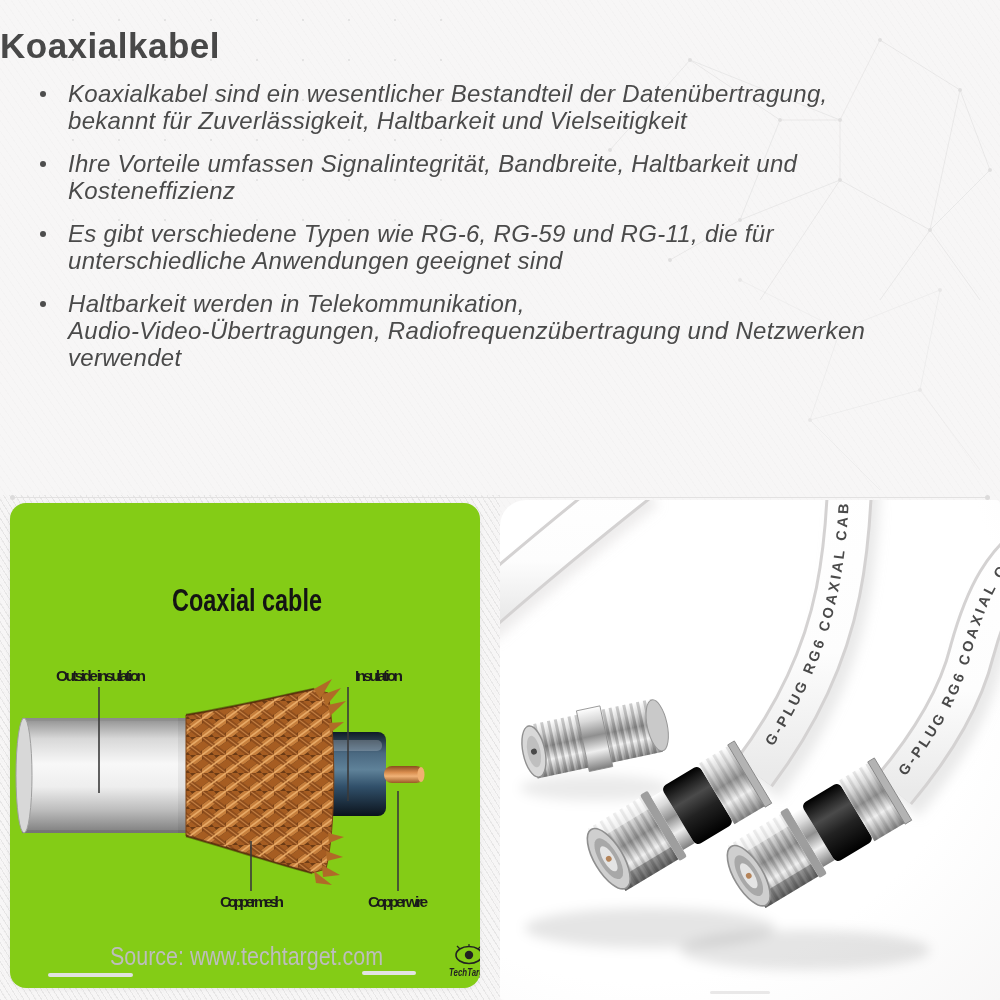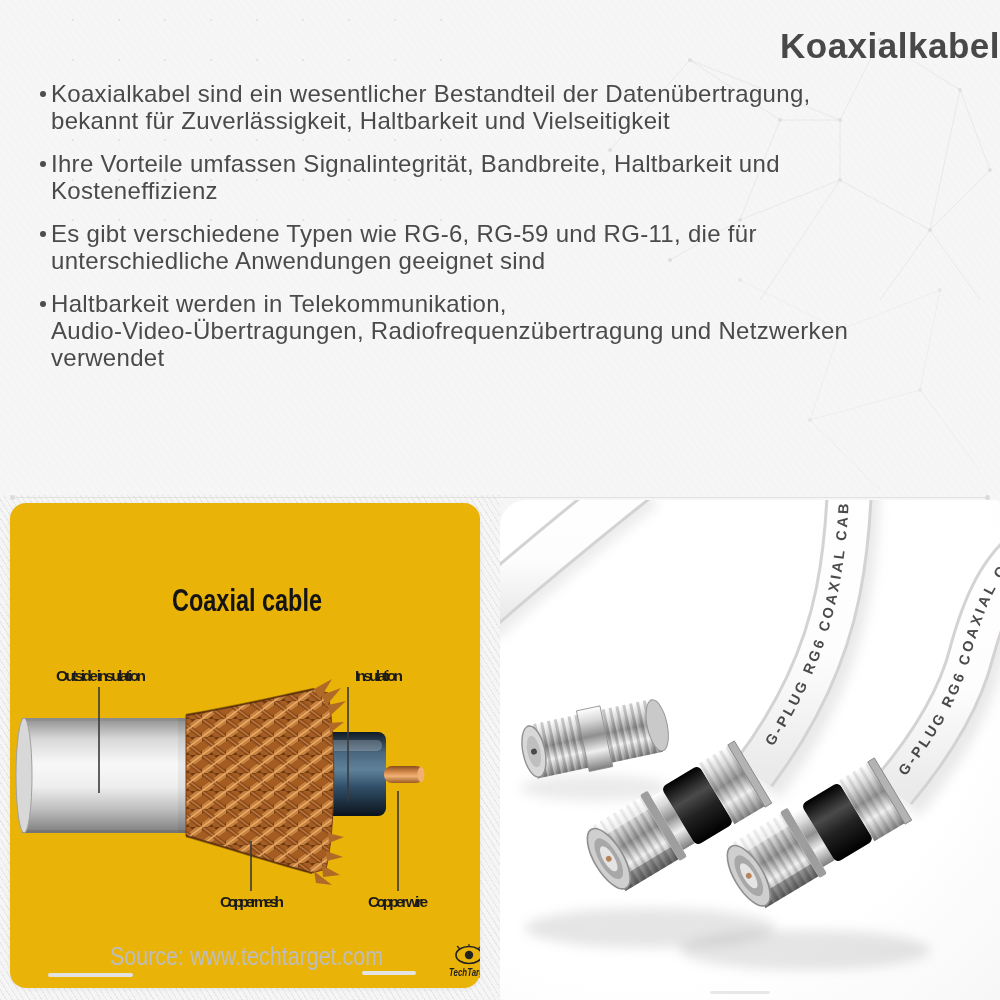--- a/index.html
+++ b/index.html
@@ -23,45 +23,45 @@
   .dots-topleft{
     position:absolute;left:50px;top:0;width:430px;height:240px;z-index:0;pointer-events:none;
     background-image:radial-gradient(rgba(130,130,130,.35) 1px, transparent 1.4px);
     background-size:46px 40px;opacity:.45;
   }
   .plexus{position:absolute;right:0;top:0;z-index:0;pointer-events:none;opacity:.55;}
   .plexus2{position:absolute;right:0;top:240px;z-index:0;pointer-events:none;opacity:.4;}
 
   .page-title{
     position:absolute;top:26px;left:0;width:100%;z-index:1;
-    text-align:right;font-size:35px;font-weight:600;color:#484848;letter-spacing:.5px;
+    text-align:left;font-size:35px;font-weight:600;color:#484848;letter-spacing:.5px;
   }
   .bullets{
     position:absolute;top:80px;left:40px;width:912px;z-index:1;
     list-style:none;margin:0;padding:0;
   }
-  .bullets li{display:flex;gap:5px;margin-bottom:16px;}
+  .bullets li{display:flex;gap:22px;margin-bottom:16px;font-style:italic;}
   .bullet-dot{flex:none;width:6px;height:6px;border-radius:50%;background:#4d4d4d;margin-top:11px;}
   .bullet-text{
     font-size:24px;line-height:27px;letter-spacing:.3px;color:#4a4a4a;
     white-space:pre-line;
   }
   .divider{
     position:absolute;left:12px;top:497px;width:976px;height:0;z-index:1;
     border-top:1px solid #e2e1e1;
   }
   .divider::before,.divider::after{
     content:"";position:absolute;top:-3px;width:5px;height:5px;border-radius:50%;background:#dcdbdb;
   }
   .divider::before{left:-2px;}
   .divider::after{right:-2px;}
 
   .diagram-card{
     position:absolute;left:10px;top:503px;width:470px;height:485px;z-index:2;
-    background:#eab308;border-radius:16px;box-shadow:0 1px 5px rgba(0,0,0,.06);
+    background:#84cc16;border-radius:16px;box-shadow:0 1px 5px rgba(0,0,0,.06);
   }
   .photo-panel{
     position:absolute;left:500px;top:500px;width:500px;height:500px;z-index:1;
     background:radial-gradient(130% 130% at 28% 25%, #ffffff 55%, #f1f0f0 100%);
     border-radius:26px 4px 4px 4px;overflow:hidden;
   }
   svg{display:block;}
 </style>
 </head>
 <body>

